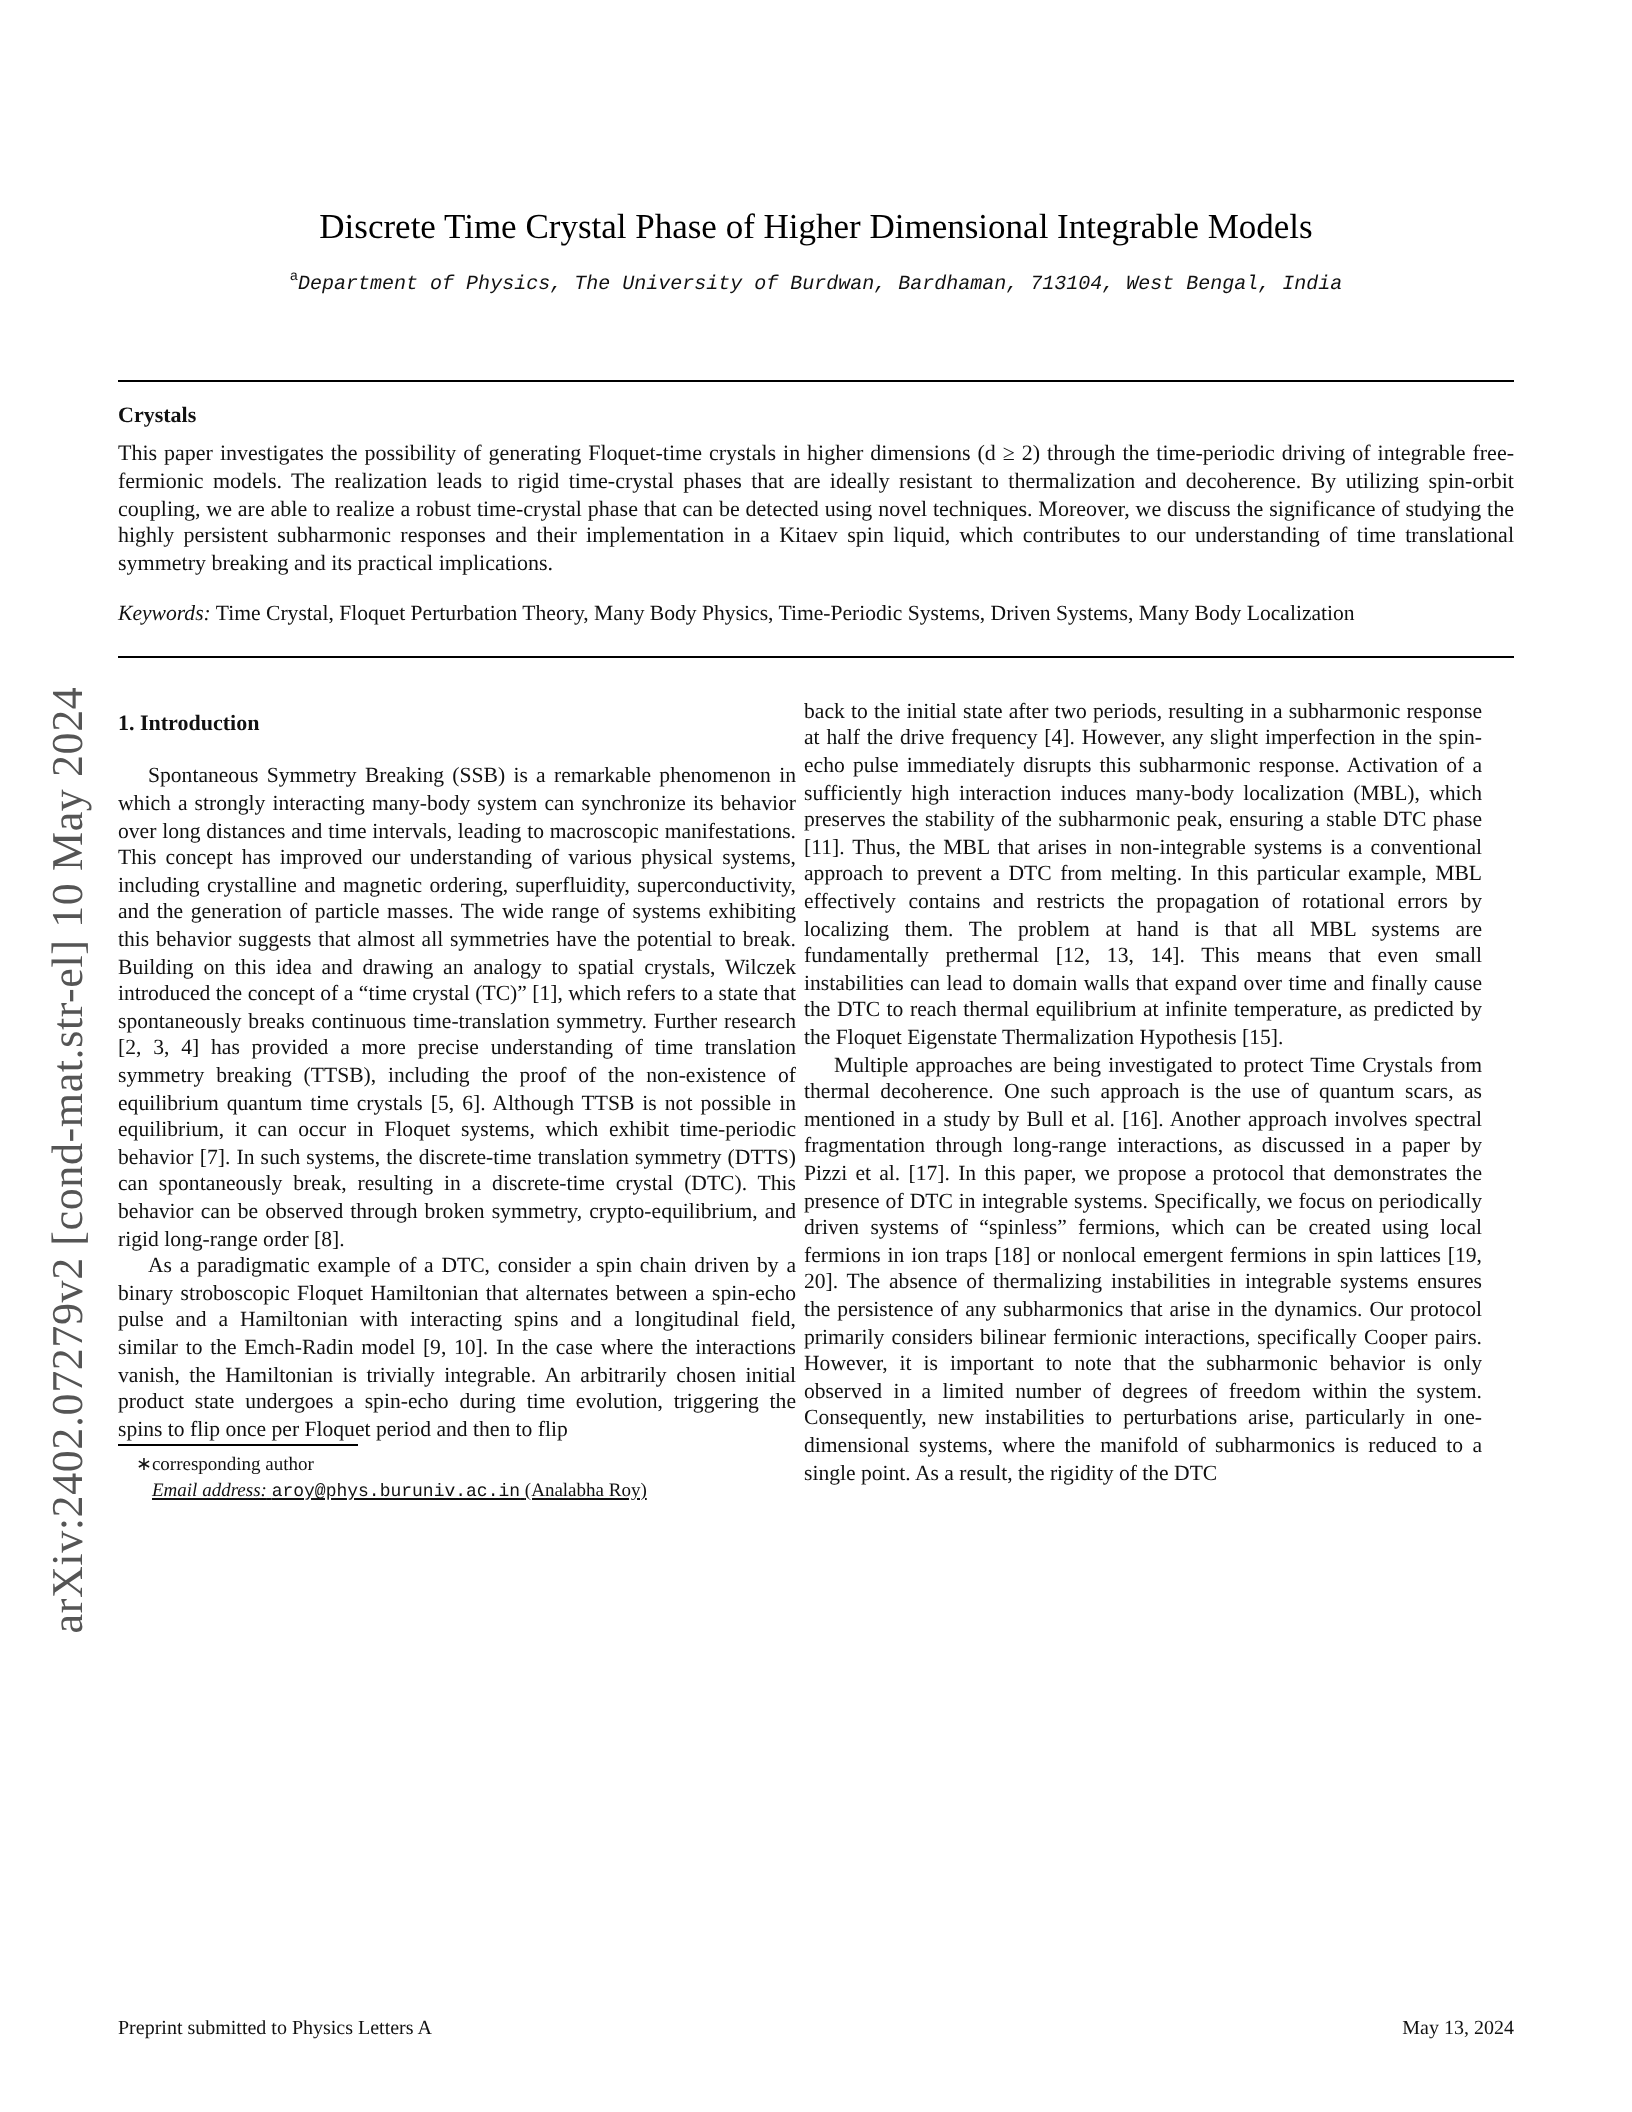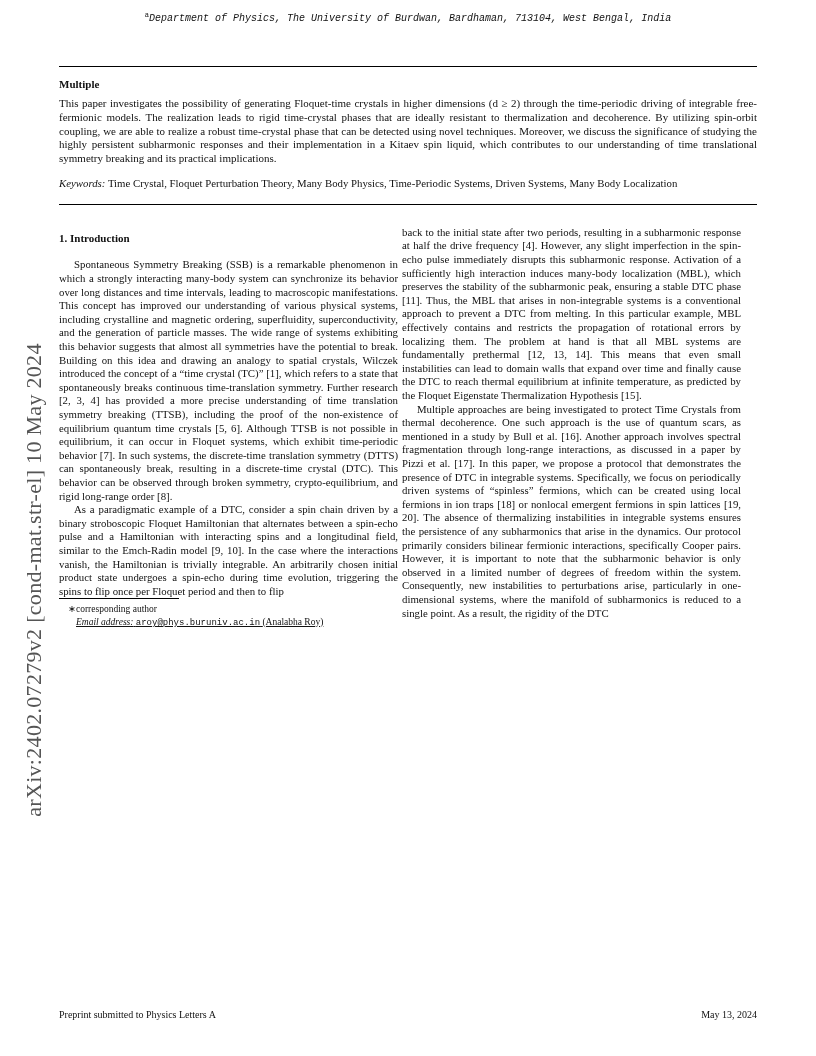--- a/index.html
+++ b/index.html
@@ -103,28 +103,29 @@
 </style>
 </head>
 <body>
 
 <div class="page">
 
   <div class="arxiv-stamp">arXiv:2402.07279v2  [cond-mat.str-el]  10 May 2024</div>
 
   <div class="content">
 
+    <div class="title">Discrete Time Crystal Phase of Higher Dimensional Integrable Models</div>
 
 
     <div class="affiliation"><sup>a</sup><span>Department of Physics, The University of Burdwan, Bardhaman, 713104, West Bengal, India</span></div>
 
     <div class="rule rule-top"></div>
 
     <div class="abstract">
-      <div class="abstract-heading">Multiple</div>
+      <div class="abstract-heading">Crystals</div>
       <p class="abstract-body">This paper investigates the possibility of generating Floquet-time crystals in higher dimensions (d ≥ 2) through the time-periodic driving of integrable free-fermionic models. The realization leads to rigid time-crystal phases that are ideally resistant to thermalization and decoherence. By utilizing spin-orbit coupling, we are able to realize a robust time-crystal phase that can be detected using novel techniques. Moreover, we discuss the significance of studying the highly persistent subharmonic responses and their implementation in a Kitaev spin liquid, which contributes to our understanding of time translational symmetry breaking and its practical implications.</p>
       <p class="keywords"><span class="kw-label">Keywords:</span> <span>Time Crystal, Floquet Perturbation Theory, Many Body Physics, Time-Periodic Systems, Driven Systems, Many Body Localization</span></p>
     </div>
 
     <div class="rule rule-bottom"></div>
 
     <div class="columns">
 
       <div class="col col-left">
         <h2 class="section-heading">1. Introduction</h2>

